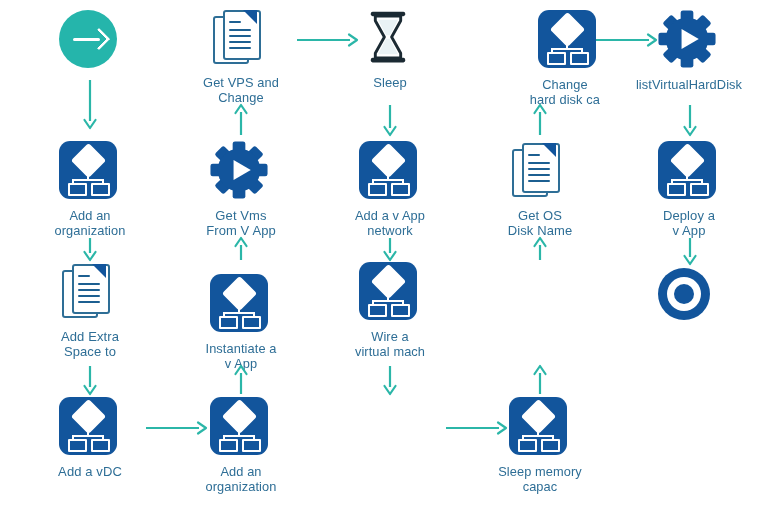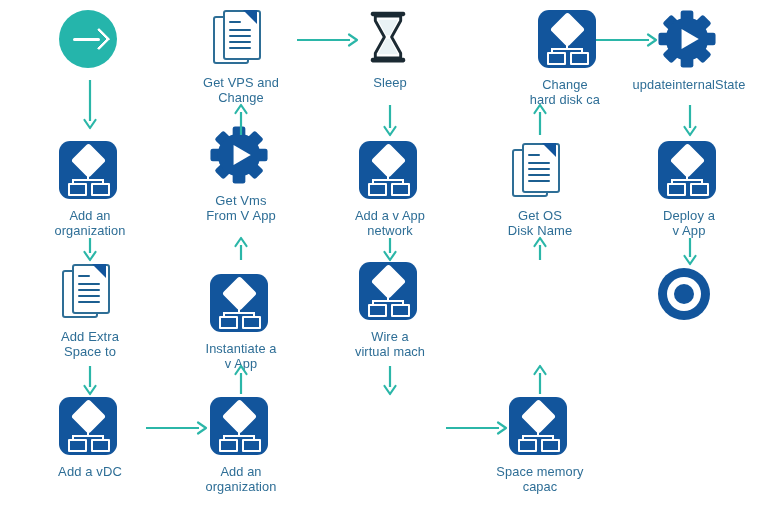--- a/index.html
+++ b/index.html
@@ -140,38 +140,38 @@
             <rect x="25" y="0.5" width="14" height="13" rx="2.5" fill="#12559c" transform="rotate(135 32 32)"></rect>
             <rect x="25" y="0.5" width="14" height="13" rx="2.5" fill="#12559c" transform="rotate(180 32 32)"></rect>
             <rect x="25" y="0.5" width="14" height="13" rx="2.5" fill="#12559c" transform="rotate(225 32 32)"></rect>
             <rect x="25" y="0.5" width="14" height="13" rx="2.5" fill="#12559c" transform="rotate(270 32 32)"></rect>
             <rect x="25" y="0.5" width="14" height="13" rx="2.5" fill="#12559c" transform="rotate(315 32 32)"></rect>
             <circle cx="32" cy="32" r="23.5" fill="#12559c"></circle>
             <path d="M26 21 L45 32 L26 43 Z" fill="#ffffff"></path>
           </svg>
         </div>
       </div>
-      <div class="caption small">updateinternalState</div>
+      <div class="caption small">listVirtualHardDisk</div>
     </div>
     <div class="node" style="left: 30px; top: 141px;">
       <div class="glyph">
         <div class="ico-org">
           <div class="dia"></div>
           <div class="stem"></div>
           <div class="hbar"></div>
           <div class="leg l"></div>
           <div class="leg r"></div>
           <div class="bx l"></div>
           <div class="bx r"></div>
         </div>
       </div>
       <div class="caption small">Add an
 organization</div>
     </div>
-    <div class="node" style="left: 181px; top: 126px;">
+    <div class="node" style="left: 181px; top: 141px;">
       <div class="glyph">
         <div class="ico-gear">
           <svg width="58" height="58" viewBox="0 0 64 64">
             <rect x="25" y="0.5" width="14" height="13" rx="2.5" fill="#12559c" transform="rotate(0 32 32)"></rect>
             <rect x="25" y="0.5" width="14" height="13" rx="2.5" fill="#12559c" transform="rotate(45 32 32)"></rect>
             <rect x="25" y="0.5" width="14" height="13" rx="2.5" fill="#12559c" transform="rotate(90 32 32)"></rect>
             <rect x="25" y="0.5" width="14" height="13" rx="2.5" fill="#12559c" transform="rotate(135 32 32)"></rect>
             <rect x="25" y="0.5" width="14" height="13" rx="2.5" fill="#12559c" transform="rotate(180 32 32)"></rect>
             <rect x="25" y="0.5" width="14" height="13" rx="2.5" fill="#12559c" transform="rotate(225 32 32)"></rect>
             <rect x="25" y="0.5" width="14" height="13" rx="2.5" fill="#12559c" transform="rotate(270 32 32)"></rect>
@@ -318,21 +318,21 @@
         <div class="ico-org">
           <div class="dia"></div>
           <div class="stem"></div>
           <div class="hbar"></div>
           <div class="leg l"></div>
           <div class="leg r"></div>
           <div class="bx l"></div>
           <div class="bx r"></div>
         </div>
       </div>
-      <div class="caption small">Space memory
+      <div class="caption small">Sleep memory
 capac</div>
     </div>
     <div class="arrow" style="left: 82px; top: 80px;">
       <svg width="16" height="48">
         <line x1="8" y1="0" x2="8" y2="41" stroke="#2bb6a8" stroke-width="2.2"></line>
         <path d="M2.5 40 L8 48 L13.5 40" fill="none" stroke="#2bb6a8" stroke-width="2.2" stroke-linecap="round" stroke-linejoin="round"></path>
       </svg>
     </div>
     <div class="arrow" style="left: 82px; top: 238px;">
       <svg width="16" height="22">

